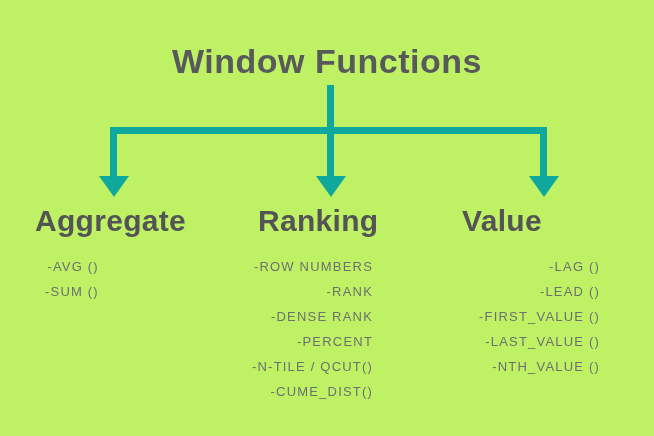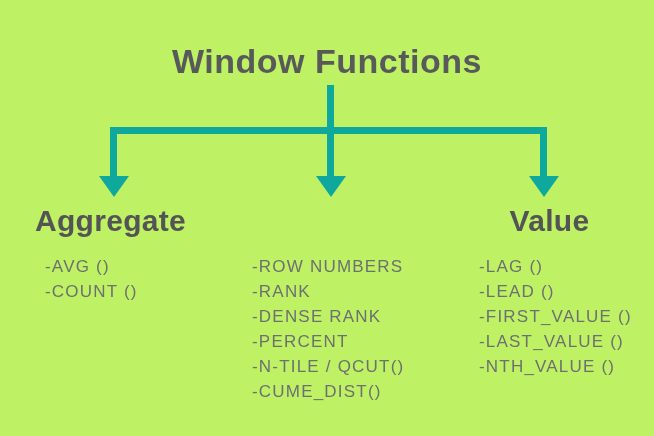--- a/index.html
+++ b/index.html
@@ -37,39 +37,40 @@
     border-top: 21px solid #0FA89C;
     top: 176px;
   }
   .ah-left  { left: 98.5px; }
   .ah-mid   { left: 315.5px; }
   .ah-right { left: 528.5px; }
 
   .branch-heading {
     position: absolute;
     top: 204px;
-    text-align: center;
+    text-align: left;
     font-size: 30px;
     font-weight: 700;
     letter-spacing: 0.3px;
     color: #545456;
     white-space: nowrap;
   }
   .bh-aggregate { left: 35px;  width: 145px; }
   .bh-ranking   { left: 258px; width: 158px; }
-  .bh-value     { left: 493px; width: 113px; }
+  .bh-value     { left: 462px; width: 113px; }
 
   .branch-list {
     position: absolute;
     top: 254px;
-    font-size: 17px;
+    font-size: 13px;
     line-height: 25px;
     letter-spacing: 1.2px;
     color: #6E6F71;
     white-space: nowrap;
+    text-align: right;
   }
   .bl-aggregate { left: 45px; }
   .bl-ranking   { left: 252px; }
   .bl-value     { left: 479px; }
 </style>
 </head>
 <body>
 
 <div class="canvas">
 
@@ -78,25 +79,26 @@
   <div class="conn stem-top"></div>
   <div class="conn hbar"></div>
   <div class="conn drop-left"></div>
   <div class="conn drop-mid"></div>
   <div class="conn drop-right"></div>
   <div class="arrowhead ah-left"></div>
   <div class="arrowhead ah-mid"></div>
   <div class="arrowhead ah-right"></div>
 
   <div class="branch-heading bh-aggregate">Aggregate</div>
+  <div class="branch-heading bh-ranking">Ranking</div>
   <div class="branch-heading bh-value">Value</div>
 
   <div class="branch-list bl-aggregate">
     <div>-AVG ()</div>
-    <div>-COUNT ()</div>
+    <div>-SUM ()</div>
   </div>
 
   <div class="branch-list bl-value">
     <div>-LAG ()</div>
     <div>-LEAD ()</div>
     <div>-FIRST_VALUE ()</div>
     <div>-LAST_VALUE ()</div>
     <div>-NTH_VALUE ()</div>
   </div>
 

